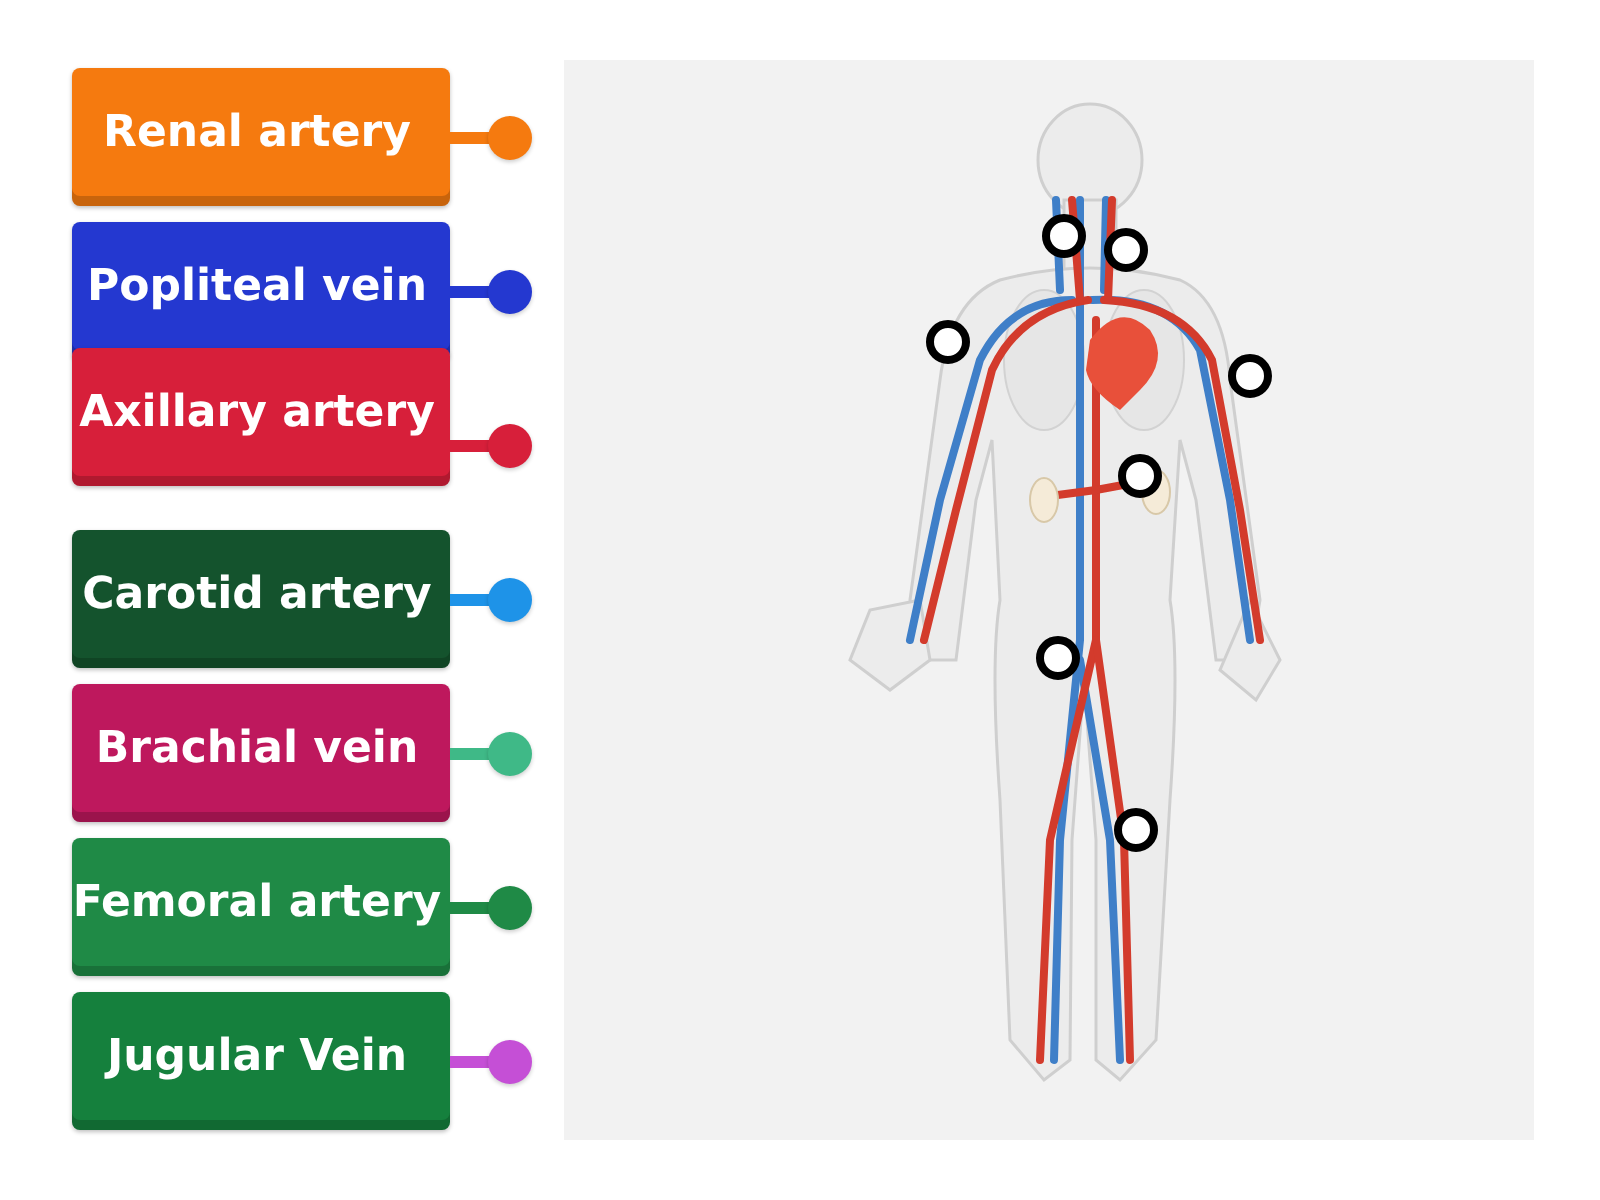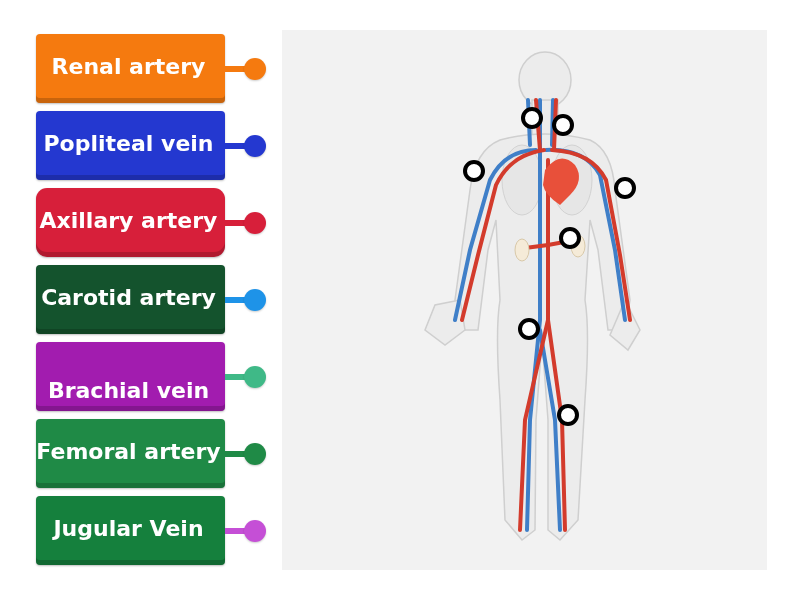--- a/index.html
+++ b/index.html
@@ -37,27 +37,27 @@
 </head>
 <body>
 
 <div class="labels">
   <div class="label" id="l0" style="top: 34px; height: 69px; background: rgb(245, 122, 15);">
       <span>Renal artery</span>
     </div>
   <div class="label" id="l1" style="top: 111px; height: 69px; background: rgb(36, 56, 208);">
       <span>Popliteal vein</span>
     </div>
-  <div class="label" id="l2" style="top: 188px; height: 69px; background: rgb(215, 31, 58); border-radius: 11px;">
+  <div class="label" id="l2" style="top: 174px; height: 69px; background: rgb(215, 31, 58);">
       <span>Axillary artery</span>
     </div>
   <div class="label" id="l3" style="top: 265px; height: 69px; background: #14532d;">
       <span>Carotid artery</span>
     </div>
-  <div class="label" id="l4" style="top: 342px; height: 69px; background: #a21caf; align-items: flex-end;">
+  <div class="label" id="l4" style="top: 342px; height: 69px; background: #be185d;">
       <span>Brachial vein</span>
     </div>
   <div class="label" id="l5" style="top: 419px; height: 69px; background: rgb(31, 138, 70);">
       <span>Femoral artery</span>
     </div>
   <div class="label" id="l6" style="top: 496px; height: 69px; background: #15803d;">
       <span>Jugular Vein</span>
     </div>
 </div>
 

